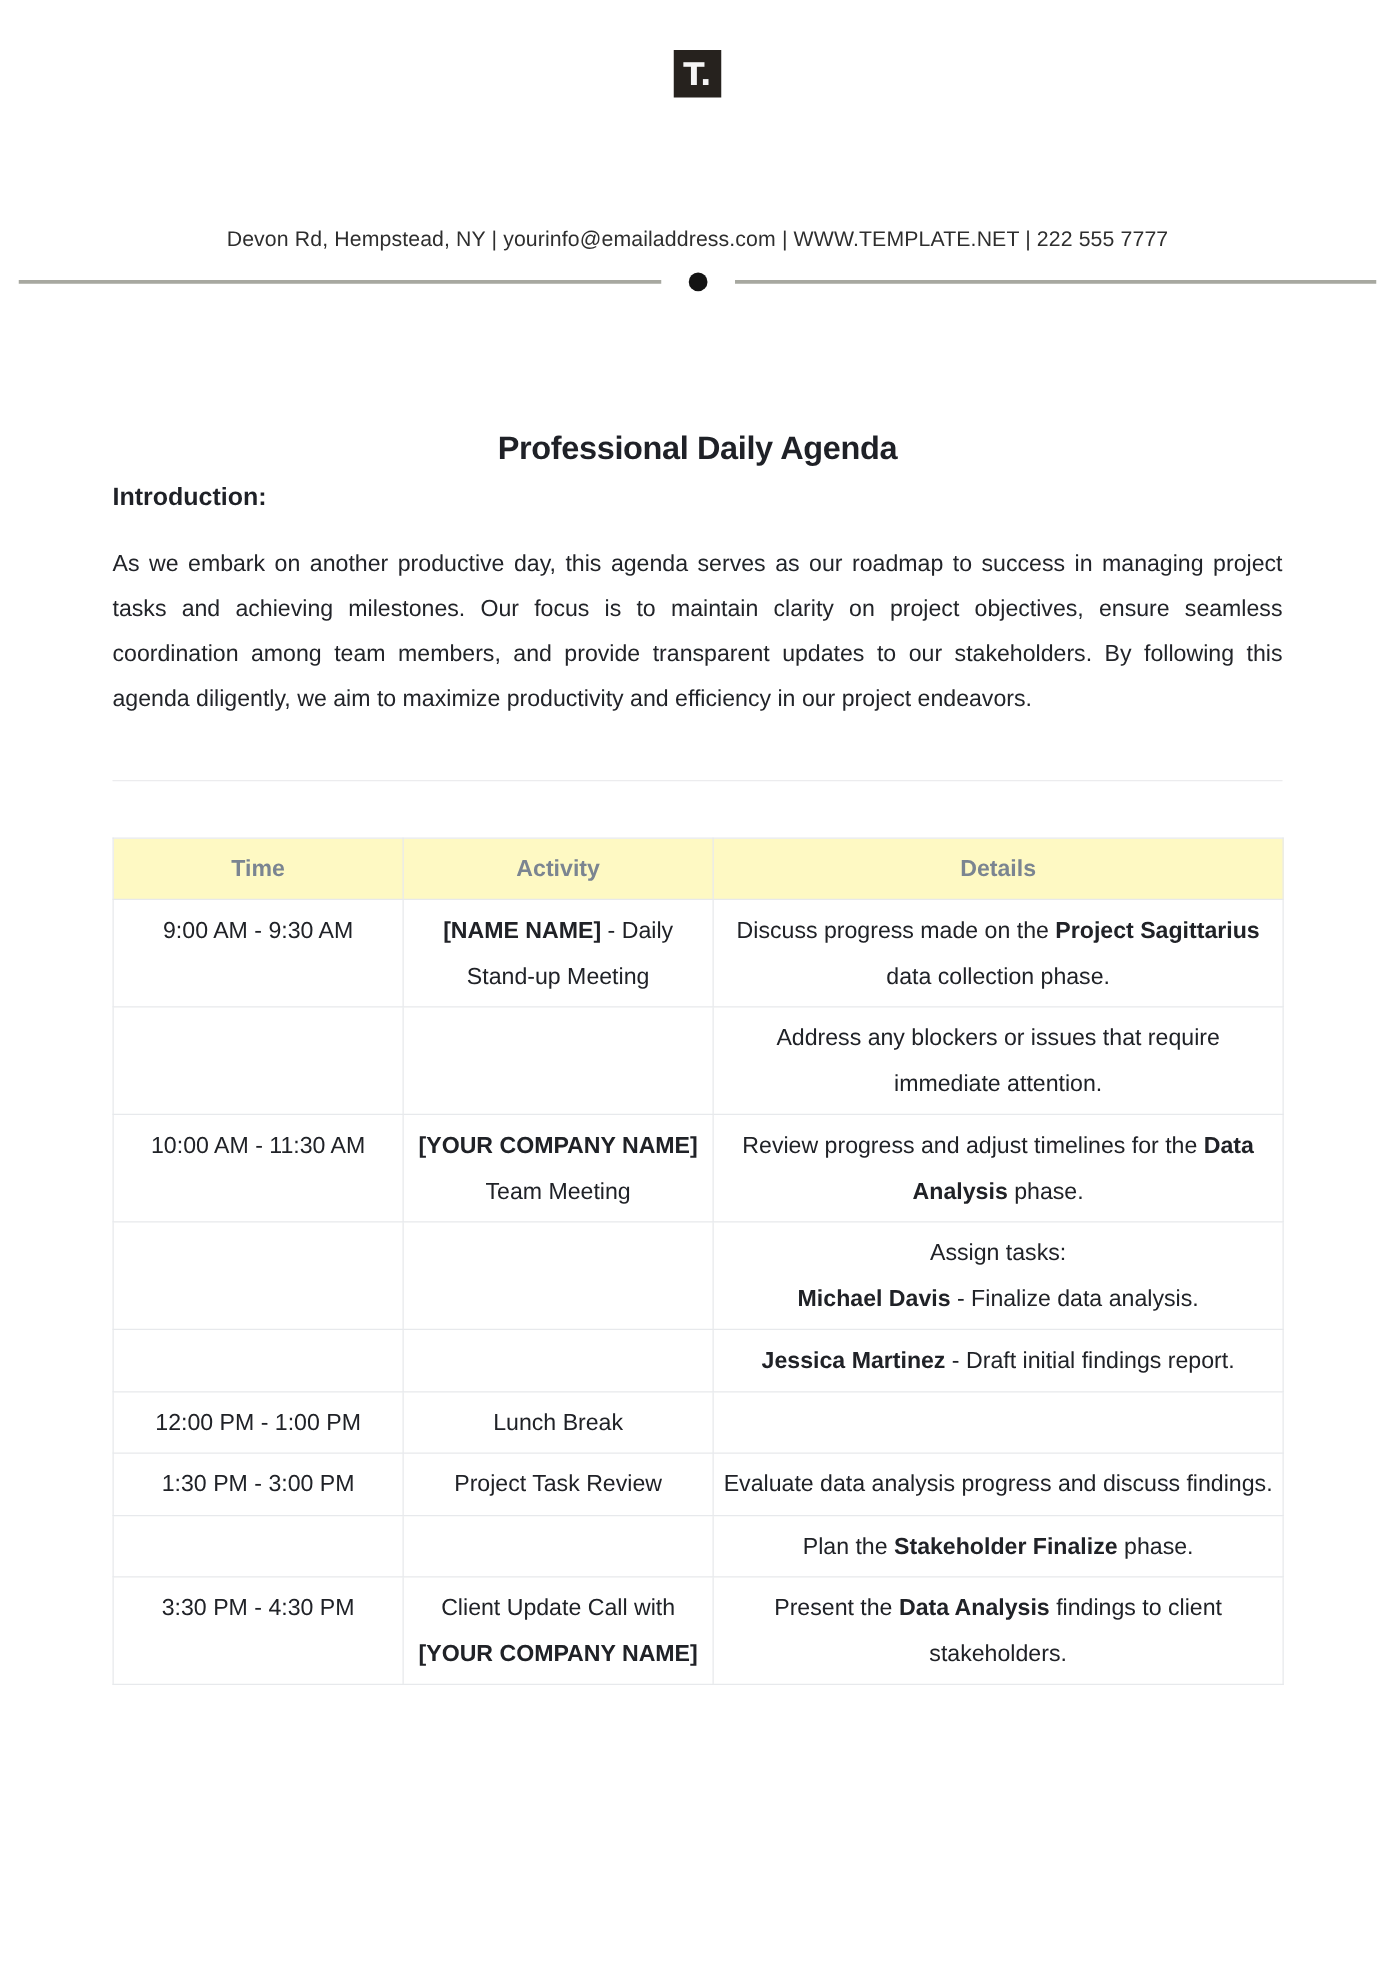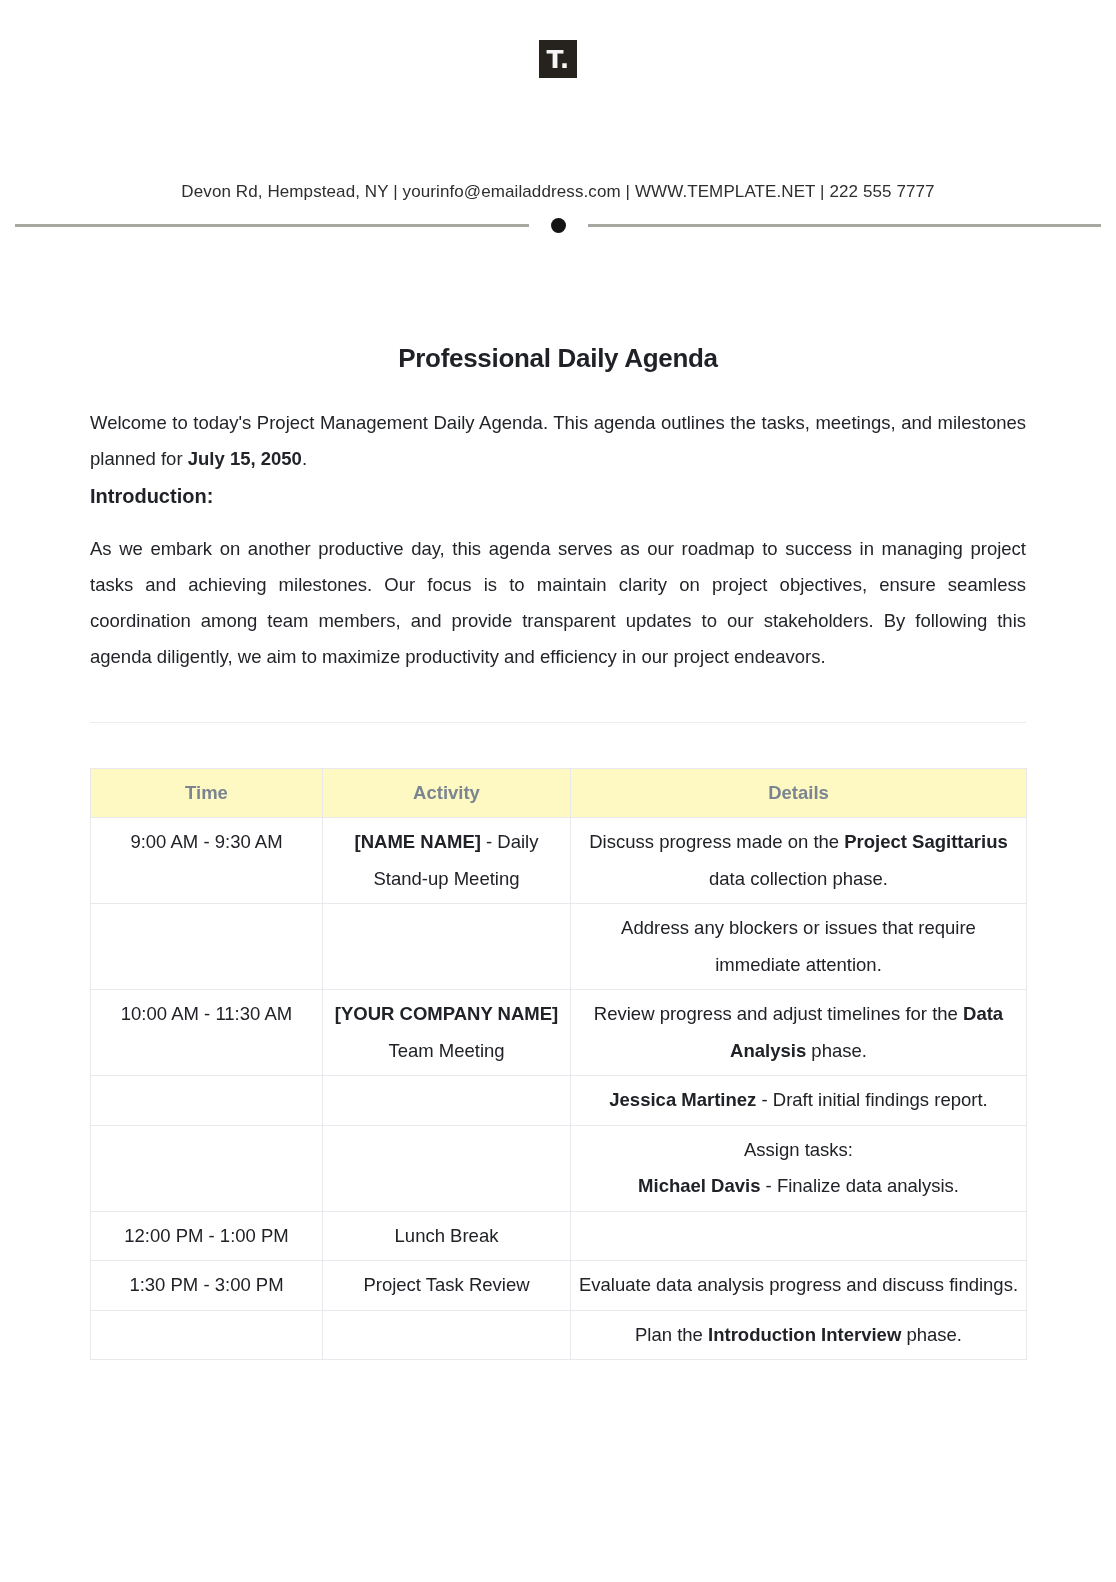--- a/index.html
+++ b/index.html
@@ -75,21 +75,20 @@
 
 <div class="divider">
   <div class="line"></div>
   <div class="dot"></div>
   <div class="line"></div>
 </div>
 
 <div class="content">
   <h1 class="title">Professional Daily Agenda</h1>
 
-  <p class="para">Welcome to today's Project Management Daily Agenda. This agenda outlines the tasks, meetings, and milestones planned for <b>July 15, 2050</b>.</p>
 
   <h2 class="section">Introduction:</h2>
 
   <p class="para second">As we embark on another productive day, this agenda serves as our roadmap to success in managing project tasks and achieving milestones. Our focus is to maintain clarity on project objectives, ensure seamless coordination among team members, and provide transparent updates to our stakeholders. By following this agenda diligently, we aim to maximize productivity and efficiency in our project endeavors.</p>
 
   <hr class="rule">
 
   <table class="agenda">
     <colgroup>
       <col class="c-time">
@@ -115,37 +114,42 @@
           <td>Address any blockers or issues that require immediate attention.</td>
         </tr>
         <tr>
           <td>10:00 AM - 11:30 AM</td>
           <td><b>[YOUR COMPANY NAME]</b> Team Meeting</td>
           <td>Review progress and adjust timelines for the <b>Data Analysis</b> phase.</td>
         </tr>
         <tr>
           <td></td>
           <td></td>
-          <td><b>Jessica Martinez</b> - Draft initial findings report.</td>
+          <td>Assign tasks:<br><b>Michael Davis</b> - Finalize data analysis.</td>
         </tr>
         <tr>
           <td></td>
           <td></td>
-          <td>Assign tasks:<br><b>Michael Davis</b> - Finalize data analysis.</td>
+          <td><b>Jessica Martinez</b> - Draft initial findings report.</td>
         </tr>
         <tr>
           <td>12:00 PM - 1:00 PM</td>
           <td>Lunch Break</td>
           <td></td>
         </tr>
         <tr>
           <td>1:30 PM - 3:00 PM</td>
           <td>Project Task Review</td>
           <td>Evaluate data analysis progress and discuss findings.</td>
         </tr>
         <tr>
           <td></td>
           <td></td>
-          <td>Plan the <b>Introduction Interview</b> phase.</td>
+          <td>Plan the <b>Stakeholder Finalize</b> phase.</td>
+        </tr>
+        <tr>
+          <td>3:30 PM - 4:30 PM</td>
+          <td>Client Update Call with <b>[YOUR COMPANY NAME]</b></td>
+          <td>Present the <b>Data Analysis</b> findings to client stakeholders.</td>
         </tr>
       </tbody>
   </table>
 </div>
 
 </body></html>

